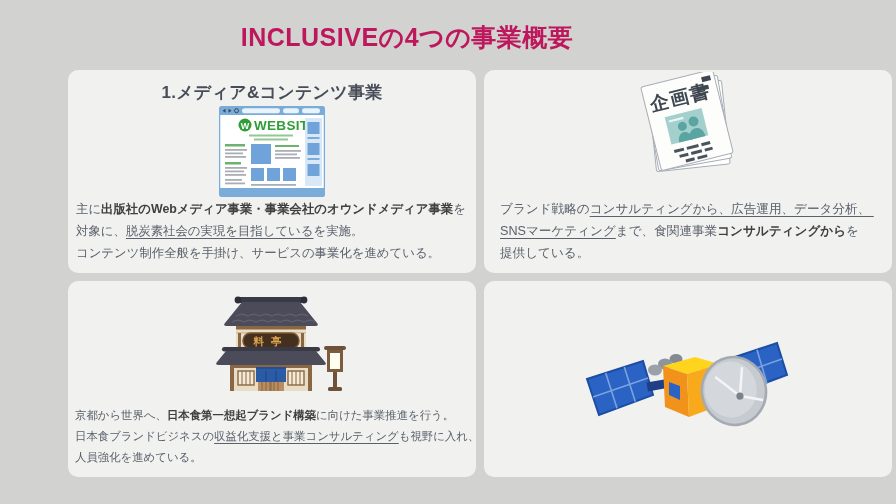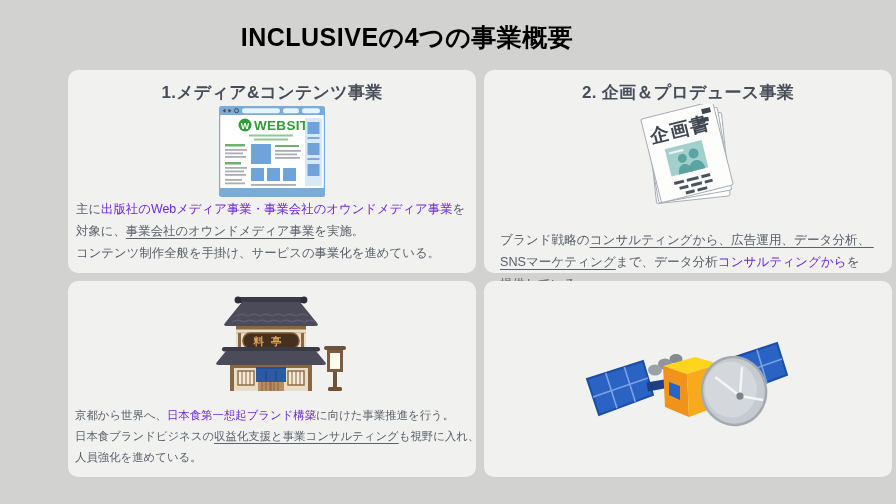--- a/index.html
+++ b/index.html
@@ -3,21 +3,21 @@
 <meta charset="utf-8">
 <style>
   html,body{margin:0;padding:0;}
   body{
     width:896px;height:504px;position:relative;overflow:hidden;
     background:#d2d2d1;
     font-family:"Liberation Sans","DejaVu Sans",sans-serif;
   }
   .main-title{
     position:absolute;top:21px;left:0;width:814px;text-align:center;
-    font-size:25px;font-weight:bold;color:#000000;letter-spacing:.5px;
+    font-size:25px;font-weight:bold;color:#be185d;letter-spacing:.5px;
   }
   .grid{
     position:absolute;left:36px;top:70px;width:680px;
     display:grid;grid-template-columns:408px 408px;grid-template-rows:203px 196px;
     gap:8px 8px;
     padding-left:32px;
   }
   .card{
     background:#f1f1ef;border-radius:10px;
     display:flex;flex-direction:column;align-items:center;
@@ -25,21 +25,21 @@
   }
   .card-title{
     margin-top:11px;font-size:17px;font-weight:bold;color:#474e59;
     letter-spacing:.3px;flex:0 0 auto;
   }
   .card-illus{flex:1 1 auto;display:flex;align-items:center;justify-content:center;overflow:visible;}
   .card-body{
     width:100%;box-sizing:border-box;white-space:pre;text-align:left;
     color:#5a616b;flex:0 0 auto;
   }
-  .card-body .b{font-weight:normal;color:#6d28d9;}
+  .card-body .b{font-weight:bold;color:#404040;}
   .card-body .u{text-decoration:underline;text-underline-offset:2.5px;}
   .body-1{font-size:12.4px;line-height:22px;padding:0 0 9px 8px;}
   .body-2{font-size:12.6px;line-height:22px;padding:0 0 9px 16px;margin-top:25px;}
   .body-3{font-size:11.4px;line-height:21px;padding:0 0 9px 7px;}
   .body-4{font-size:12.2px;line-height:22px;padding:0 0 9px 10px;}
   svg{display:block;}
   svg text{font-family:inherit;}
 </style>
 </head>
 <body>
@@ -87,26 +87,25 @@
         <rect x="32" y="78" width="45" height="1.8" fill="#aaaeb4"></rect>
         <rect x="86" y="12" width="17" height="68" fill="#d9e8f7"></rect>
         <rect x="88.5" y="16" width="12" height="12" fill="#6fa3d9"></rect>
         <rect x="88.5" y="31" width="12" height="2" fill="#79acd9"></rect>
         <rect x="88.5" y="37" width="12" height="12" fill="#6fa3d9"></rect>
         <rect x="88.5" y="52" width="12" height="2" fill="#79acd9"></rect>
         <rect x="88.5" y="58" width="12" height="12" fill="#6fa3d9"></rect>
       </svg>
     </div>
     <div class="card-body body-1"><span class="">主に</span><span class="b ">出版社のWebメディア事業・事業会社のオウンドメディア事業</span><span class="">を
-対象に、</span><span class="u">事業会社のオウンドメディア事業</span><span class="">を実施。
+対象に、</span><span class="u">脱炭素社会の実現を目指している</span><span class="">を実施。
 コンテンツ制作全般を手掛け、サービスの事業化を進めている。</span></div>
   </div>
 
   <div class="card">
-    <div class="card-title">2. 企画＆プロデュース事業</div>
     <div class="card-illus">
       <svg width="126" height="100" viewBox="0 0 126 100">
         <g>
           <rect x="27" y="12" width="74" height="84" rx="2" fill="#ffffff" stroke="#a8aeb6" transform="rotate(-6 64 54)"></rect>
           <rect x="26" y="9" width="74" height="84" rx="2" fill="#ffffff" stroke="#a8aeb6" transform="rotate(-10 63 51)"></rect>
           <g transform="rotate(-14 62 48)">
             <rect x="25" y="5" width="74" height="86" rx="2" fill="#fdfdfc" stroke="#a8aeb6"></rect>
             <text x="30" y="31" font-size="19" font-weight="bold" fill="#3e4650" letter-spacing="1.5">企画書</text>
             <rect x="86" y="10" width="9" height="5" fill="#3e4650"></rect>
             <rect x="80" y="19" width="11" height="4" fill="#3e4650"></rect>
@@ -122,21 +121,21 @@
             <rect x="46" y="80" width="9" height="3" fill="#4a525c"></rect>
             <rect x="58" y="80" width="11" height="3" fill="#4a525c"></rect>
             <rect x="72" y="80" width="8" height="3" fill="#4a525c"></rect>
             <rect x="51" y="86" width="9" height="3" fill="#4a525c"></rect>
             <rect x="63" y="86" width="10" height="3" fill="#4a525c"></rect>
           </g>
         </g>
       </svg>
     </div>
     <div class="card-body body-2"><span class="">ブランド戦略の</span><span class="u">コンサルティングから、広告運用、データ分析、 
-SNSマーケティング</span><span class="">まで、データ分析</span><span class="b ">コンサルティングから</span><span class="">を
+SNSマーケティング</span><span class="">まで、食関連事業</span><span class="b ">コンサルティングから</span><span class="">を
 提供している。</span></div>
   </div>
 
   <div class="card">
     <div class="card-illus">
       <svg width="172" height="97" viewBox="0 0 172 97">
         <rect x="50" y="2" width="70" height="6" rx="3" fill="#3a3a47"></rect>
         <circle cx="52" cy="5" r="3.4" fill="#2e2e39"></circle>
         <circle cx="118" cy="5" r="3.4" fill="#2e2e39"></circle>
         <path d="M56 7 h58 l17 21 q2.5 3 -2 3 H41 q-4.5 0 -2 -3 z" fill="#4b4b59"></path>

